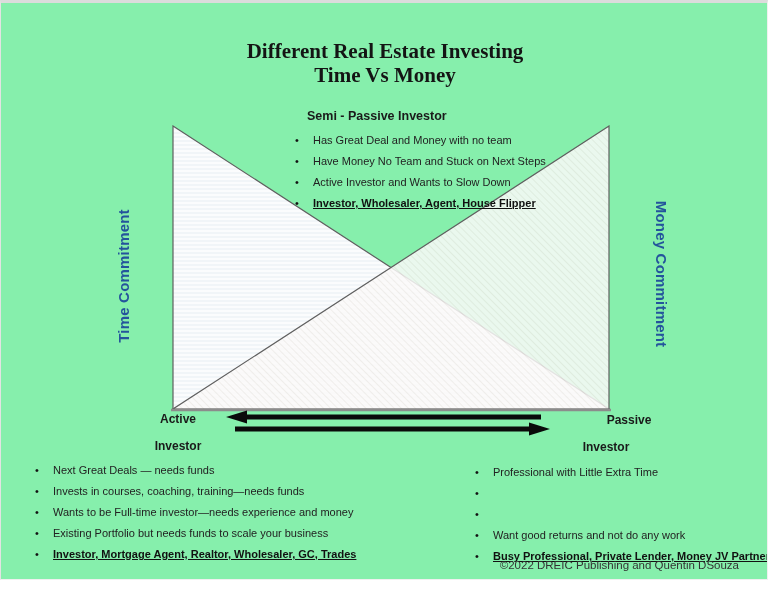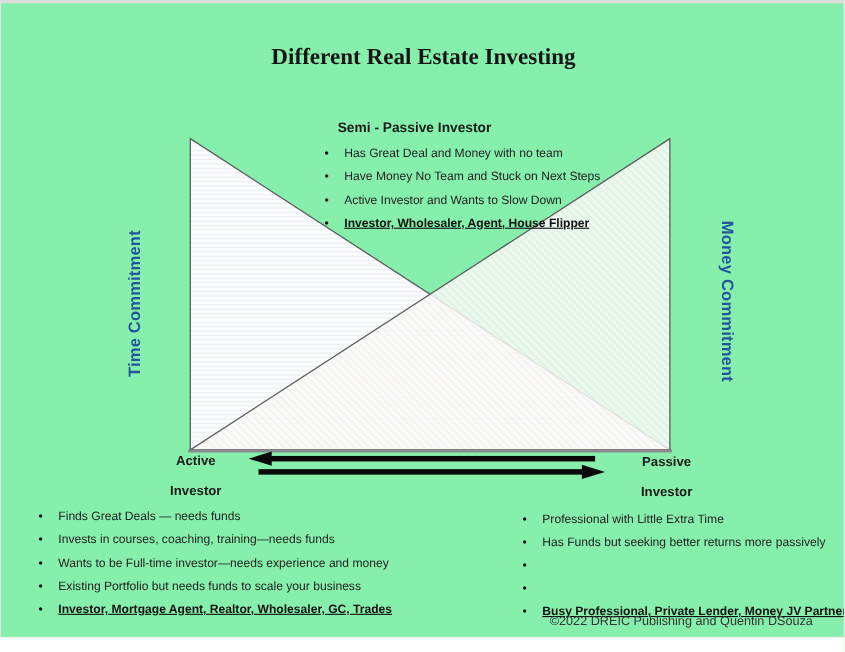--- a/index.html
+++ b/index.html
@@ -100,20 +100,21 @@
     white-space: nowrap;
   }
 </style>
 </head>
 <body>
 
 <div class="page">
 
   <div class="title">
     <div>Different Real Estate Investing</div>
+    <div>Time Vs Money</div>
   </div>
 
   <svg class="diagram-svg" width="446" height="292" viewBox="0 0 446 292">
     <defs>
       <pattern id="hatchH" width="4" height="4" patternUnits="userSpaceOnUse">
         <rect width="4" height="4" fill="#fbfcfd"></rect>
         <line x1="0" y1="2" x2="4" y2="2" stroke="#e8eef3" stroke-width="1"></line>
       </pattern>
       <pattern id="hatchD" width="5" height="5" patternUnits="userSpaceOnUse" patternTransform="rotate(45)">
         <rect width="5" height="5" fill="#fbfaf9"></rect>
@@ -134,21 +135,21 @@
       <rect x="12" y="17.5" width="296" height="5" fill="#0a0a0a"></rect>
       <polygon points="327,20 306,13.5 306,26.5" fill="#0a0a0a"></polygon>
     </g>
   </svg>
 
   <div class="v-label left" style="color:#24549C">Time Commitment</div>
   <div class="v-label right" style="color:#24549C">Money Commitment</div>
 
   <div class="axis-end" style="left:177px; top:409px">Active</div>
   <div class="axis-end" style="left:177px; top:436px">Investor</div>
-  <div class="axis-end" style="left:605px; top:410px">Passive</div>
+  <div class="axis-end" style="left:628px; top:410px">Passive</div>
   <div class="axis-end" style="left:605px; top:437px">Investor</div>
 
 
   <div class="semi-heading">Semi - Passive Investor</div>
   <div class="blist" style="left:294px; top:131px">
     <div class="li">
       <span class="dot">•</span>
       <span class="li-text">Has Great Deal and Money with no team</span>
     </div>
     <div class="li">
@@ -161,21 +162,21 @@
     </div>
     <div class="li bold">
       <span class="dot">•</span>
       <span class="li-text">Investor, Wholesaler, Agent, House Flipper</span>
     </div>
   </div>
 
   <div class="blist" style="left:34px; top:461px">
     <div class="li">
       <span class="dot">•</span>
-      <span class="li-text">Finds Great Deals — needs funds</span>
+      <span class="li-text">Next Great Deals — needs funds</span>
     </div>
     <div class="li">
       <span class="dot">•</span>
       <span class="li-text">Invests in courses, coaching, training—needs funds</span>
     </div>
     <div class="li">
       <span class="dot">•</span>
       <span class="li-text">Wants to be Full-time investor—needs experience and money</span>
     </div>
     <div class="li">
@@ -188,27 +189,27 @@
     </div>
   </div>
 
   <div class="blist" style="left:474px; top:463px">
     <div class="li">
       <span class="dot">•</span>
       <span class="li-text">Professional with Little Extra Time</span>
     </div>
     <div class="li">
       <span class="dot">•</span>
-      <span class="li-text">Has Funds but seeking better returns more passively</span>
-    </div>
-    <div class="li">
-      <span class="dot">•</span>
-    </div>
-    <div class="li">
-      <span class="dot">•</span>
+    </div>
+    <div class="li">
+      <span class="dot">•</span>
+    </div>
+    <div class="li">
+      <span class="dot">•</span>
+      <span class="li-text">Want good returns and not do any work</span>
     </div>
     <div class="li bold">
       <span class="dot">•</span>
       <span class="li-text">Busy Professional, Private Lender, Money JV Partner</span>
     </div>
   </div>
 
   <div class="copyright">©2022 DREIC Publishing and Quentin DSouza</div>
 
 </div>

